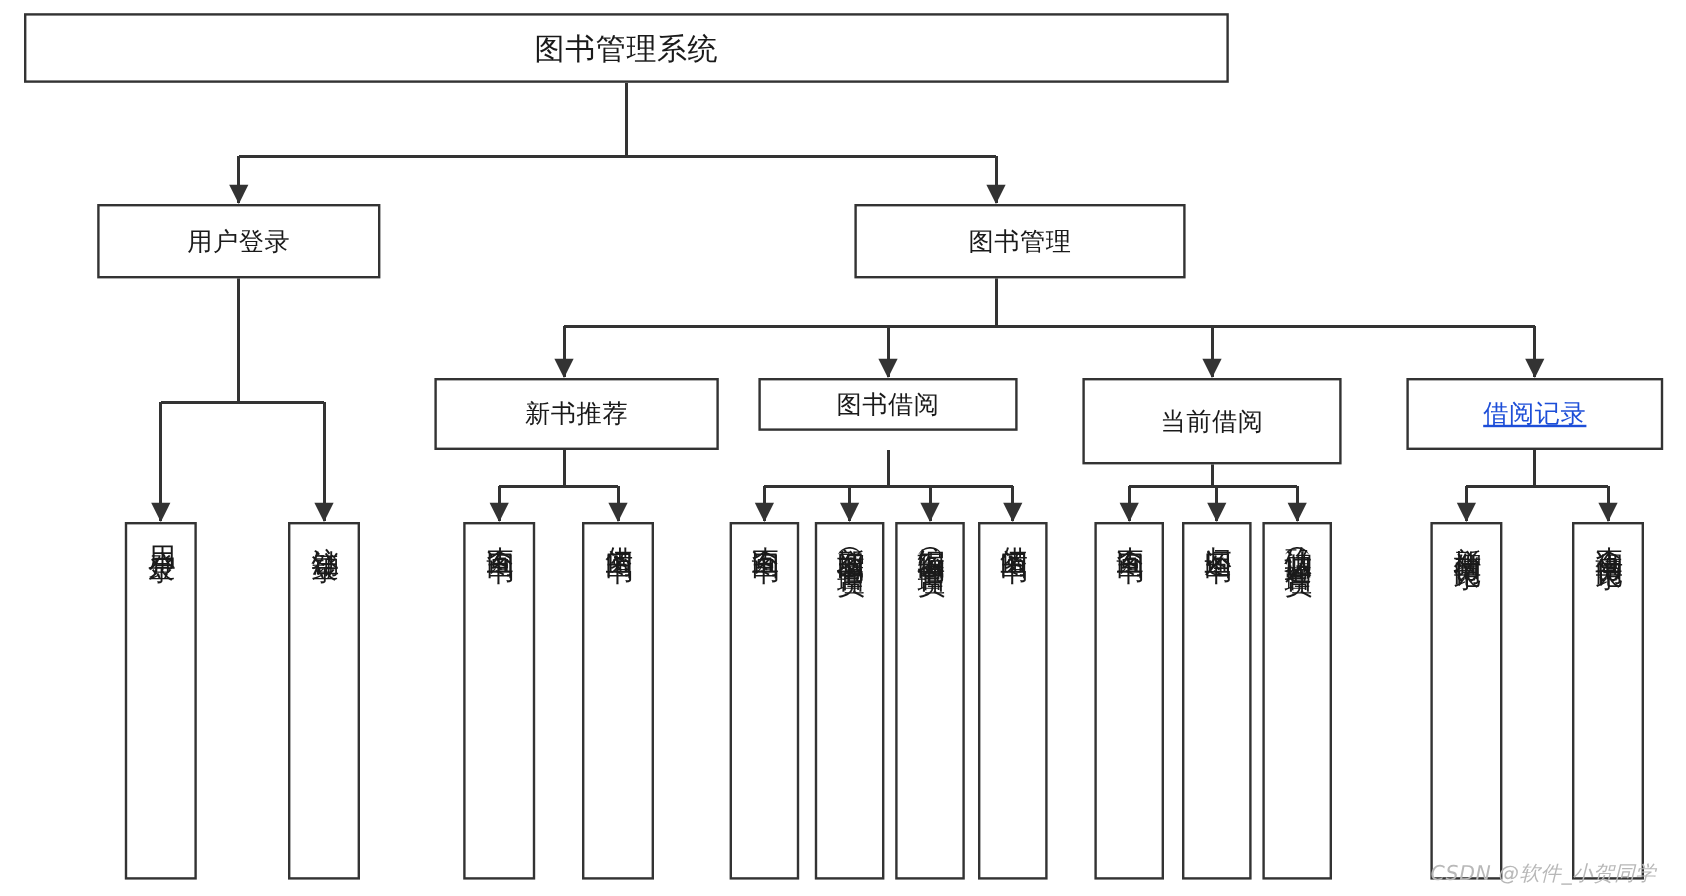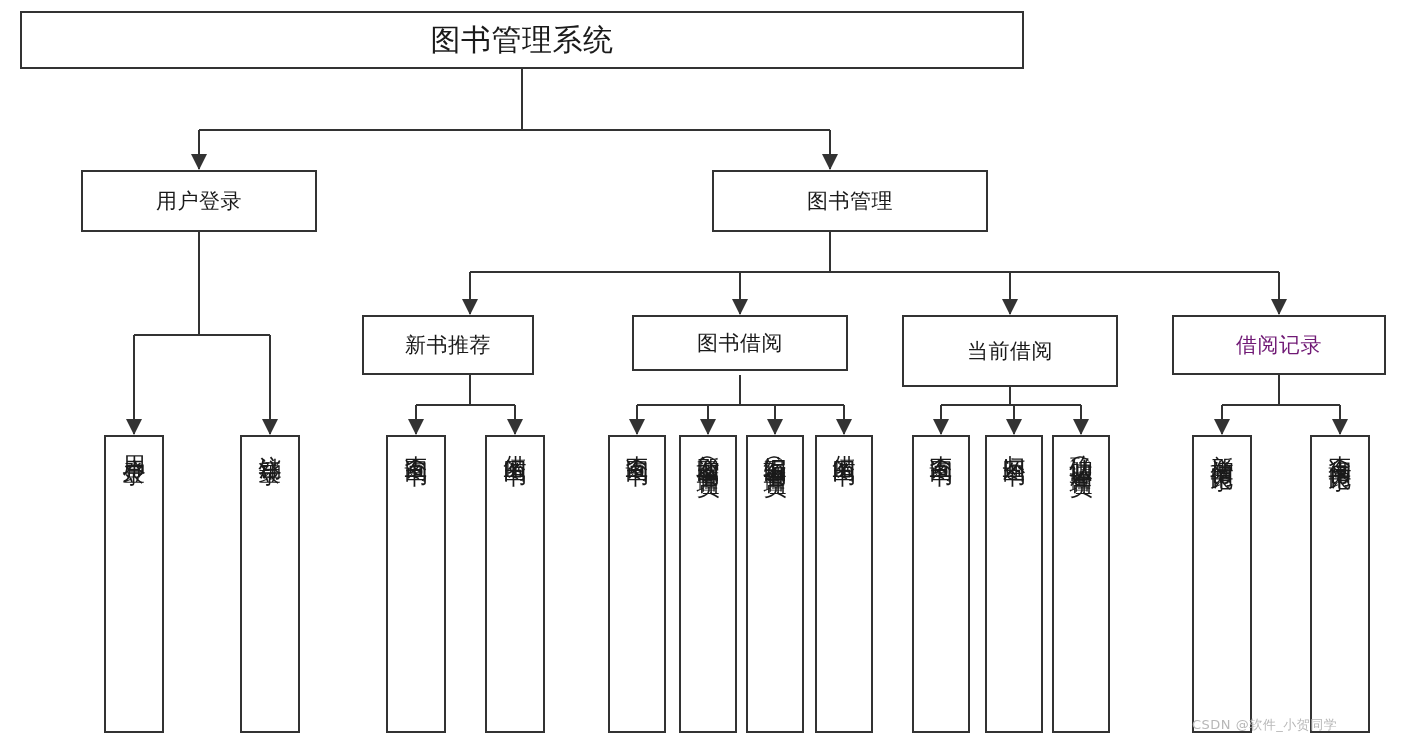--- a/index.html
+++ b/index.html
@@ -41,41 +41,42 @@
     text-align: center;
     line-height: 1.08;
     white-space: pre;
   }
   
   .node.horiz .label {
     font-size: 21px;
     letter-spacing: 0.5px;
   }
   .node.root .label {
-    font-size: 30px;
+    font-size: 25px;
   }
   
   .node.vert {
     align-items: flex-start;
     padding-top: 0;
   }
   .node.vert .label {
     writing-mode: vertical-rl;
     text-orientation: upright;
     font-size: 23px;
     line-height: 1.0;
     letter-spacing: 3px;
     margin: 0 auto;
   }
   .watermark {
     position: absolute;
-    font-size: 13px;
+    font-size: 17px;
     color: #b8b8b8;
     white-space: nowrap;
     letter-spacing: 0.5px;
+    font-style: italic;
   }
 </style>
 </head>
 <body>
 
 <div id="canvas">
   <svg id="edges" viewBox="0 0 1405 747">
       <line x1="522" y1="69" x2="522" y2="130" stroke="#333333" stroke-width="2.5" shape-rendering="crispEdges"></line>
       <line x1="199" y1="130" x2="830" y2="130" stroke="#333333" stroke-width="2.5" shape-rendering="crispEdges"></line>
       <line x1="199" y1="130" x2="199" y2="169" stroke="#333333" stroke-width="2.5" shape-rendering="crispEdges"></line>
@@ -132,30 +133,30 @@
   <div id="nodes-layer">
       <div class="node horiz root" style="left: 20px; top: 11px; width: 1004px; height: 58px; border-color: rgb(51, 51, 51); background: rgb(255, 255, 255); color: rgb(26, 26, 26);">
         <span class="label">图书管理系统</span>
       </div>
       <div class="node horiz" style="left: 81px; top: 170px; width: 236px; height: 62px; border-color: rgb(51, 51, 51); background: rgb(255, 255, 255); color: rgb(26, 26, 26);">
         <span class="label">用户登录</span>
       </div>
       <div class="node horiz" style="left: 712px; top: 170px; width: 276px; height: 62px; border-color: rgb(51, 51, 51); background: rgb(255, 255, 255); color: rgb(26, 26, 26);">
         <span class="label">图书管理</span>
       </div>
-      <div class="node horiz" style="left: 362px; top: 315px; width: 172px; height: 60px; border-color: rgb(51, 51, 51); background: rgb(255, 255, 255); color: rgb(26, 26, 26);">
+      <div class="node horiz" style="left: 362px; top: 315px; width: 237px; height: 60px; border-color: rgb(51, 51, 51); background: rgb(255, 255, 255); color: rgb(26, 26, 26);">
         <span class="label">新书推荐</span>
       </div>
-      <div class="node horiz" style="left: 632px; top: 315px; width: 216px; height: 56px; border-color: rgb(51, 51, 51); background: rgb(255, 255, 255); color: rgb(26, 26, 26);">
+      <div class="node horiz" style="left: 632px; top: 315px; width: 216px; height: 44px; border-color: rgb(51, 51, 51); background: rgb(255, 255, 255); color: rgb(26, 26, 26);">
         <span class="label">图书借阅</span>
       </div>
       <div class="node horiz" style="left: 902px; top: 315px; width: 216px; height: 72px; border-color: rgb(51, 51, 51); background: rgb(255, 255, 255); color: rgb(26, 26, 26);">
         <span class="label">当前借阅</span>
       </div>
-      <div class="node horiz" style="left: 1172px; top: 315px; width: 214px; height: 60px; border-color: rgb(51, 51, 51); background: rgb(255, 255, 255); color: #701a75;">
+      <div class="node horiz" style="left: 1172px; top: 315px; width: 214px; height: 60px; border-color: rgb(51, 51, 51); background: rgb(255, 255, 255); color: #1d4ed8; text-decoration: underline;">
         <span class="label">借阅记录</span>
       </div>
       <div class="node vert" style="left: 104px; top: 435px; width: 60px; height: 298px; border-color: rgb(51, 51, 51); background: rgb(255, 255, 255); color: rgb(26, 26, 26);">
         <span class="label">用户登录</span>
       </div>
       <div class="node vert" style="left: 240px; top: 435px; width: 60px; height: 298px; border-color: rgb(51, 51, 51); background: rgb(255, 255, 255); color: rgb(26, 26, 26);">
         <span class="label">注销登录</span>
       </div>
       <div class="node vert" style="left: 386px; top: 435px; width: 60px; height: 298px; border-color: rgb(51, 51, 51); background: rgb(255, 255, 255); color: rgb(26, 26, 26);">
         <span class="label">查询图书</span>

